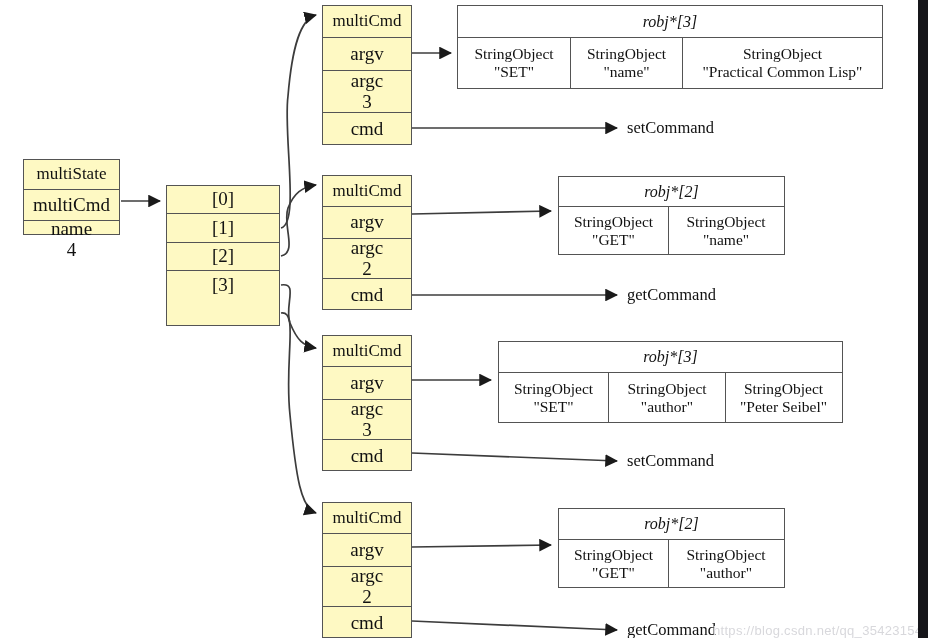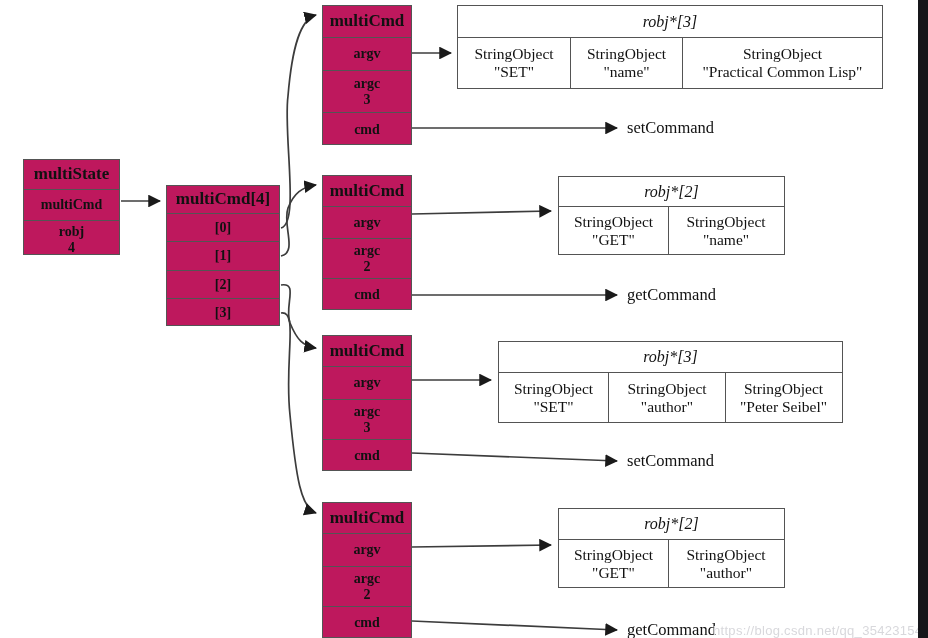--- a/index.html
+++ b/index.html
@@ -31,33 +31,32 @@
     left: 0;
     top: 0;
     width: 928px;
     height: 638px;
     pointer-events: none;
   }
   .box {
     position: absolute;
     box-sizing: border-box;
     border: 1.6px solid #545454;
-    background: #be185d;
-    font-weight: bold;
+    background: #fef9c3;
   }
   .row {
     box-sizing: border-box;
     border-bottom: 1.6px solid #545454;
     display: flex;
     align-items: center;
     justify-content: center;
     text-align: center;
     line-height: 1.08;
     white-space: pre-line;
-    font-size: 14px;
+    font-size: 19px;
   }
   .row:last-child { border-bottom: none; }
   .row.head { font-size: 17px; }
 
   
   .arrbox { position: absolute; box-sizing: border-box;
             border: 1.6px solid #545454; background:#fff; }
   .arrbox .title {
     box-sizing: border-box;
     border-bottom: 1.6px solid #545454;
@@ -123,31 +122,30 @@
       <path d="M 412 295 L 617 295"></path>
 
       <path d="M 412 380 L 491 380"></path>
       <path d="M 412 453 L 617 461"></path>
 
       <path d="M 412 547 L 551 545"></path>
       <path d="M 412 621 L 617 630"></path>
     </g>
   </svg>
 
-  <div class="box" style="left:23px; top:159px; width:97px; height:96px;">
+  <div class="box" style="left:23px; top:159px; width:97px; height:76px;">
     <div class="row head" style="height:30px;">multiState</div>
     <div class="row" style="height:31px;">multiCmd</div>
     <div class="row" style="height:37px; flex-direction:column;">
-      <span>robj</span>
+      <span>name</span>
       <span>4</span>
     </div>
   </div>
 
   <div class="box" style="left:166px; top:185px; width:114px; height:141px;">
-    <div class="row head" style="height:28px;">multiCmd[4]</div>
     <div class="row" style="height:28px;">[0]</div>
     <div class="row" style="height:29px;">[1]</div>
     <div class="row" style="height:28px;">[2]</div>
     <div class="row" style="height:28px;">[3]</div>
   </div>
 
   <div class="box" style="left:322px; top:5px; width:90px; height:140px;">
     <div class="row head" style="height:32px;">multiCmd</div>
     <div class="row" style="height:33px;">argv</div>
     <div class="row" style="height:42px; flex-direction:column;">

